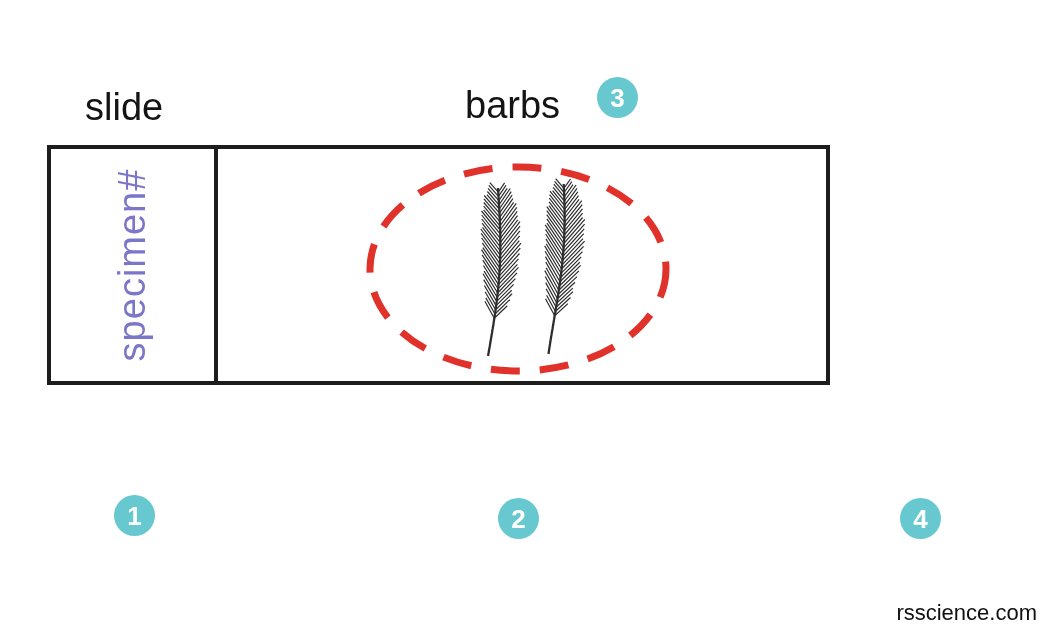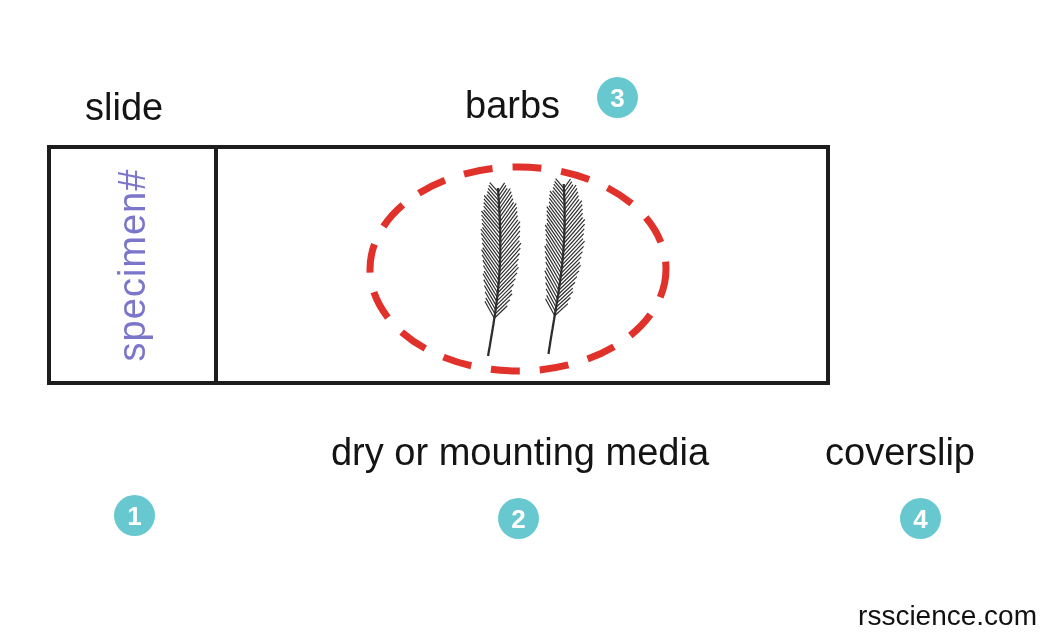--- a/index.html
+++ b/index.html
@@ -61,21 +61,21 @@
   .badge-3 { left:597px; top:77px; }
   .badge-4 { left:900px; top:498px; }
   .slide-lbl    { left:85px;  top:88px; }
   .barbs-lbl    { left:465px; top:74px;margin-top:12px; }
   .label-lbl    { left:134px; top:433px; }
   .media-lbl    { left:520px; top:433px; }
   .coverslip-lbl{ left:900px; top:433px; }
   .watermark {
     position:absolute;
     right:7px; top:600px;
-    font-size:28px;
+    font-size:22px;
     color:#111111;
   }
   #diagram-svg {
     position:absolute;
     left:0; top:0;
     width:1044px; height:640px;
     pointer-events:none;
   }
 </style>
 </head>
@@ -98,20 +98,18 @@
         <path d="M498.3,192.2 L489.8,182.6 M498.3,192.2 L504.6,182.8 M498.5,196.4 L488.8,185.4 M498.5,196.4 L506.0,185.4 M498.8,200.6 L488.0,188.3 M498.8,200.6 L507.2,188.3 M499.0,204.8 L487.4,191.5 M499.0,204.8 L510.2,188.5 M499.3,209.0 L486.9,194.7 M499.3,209.0 L511.2,191.7 M499.5,213.2 L484.2,195.5 M499.5,213.2 L512.1,195.1 M499.7,217.4 L483.9,198.9 M499.7,217.4 L512.9,198.7 M499.9,221.6 L483.8,202.5 M499.9,221.6 L513.6,202.4 M500.0,225.8 L483.7,206.1 M500.0,225.8 L516.2,203.4 M500.2,230.0 L483.6,209.9 M500.2,230.0 L516.8,207.3 M500.3,234.2 L481.5,211.0 M500.3,234.2 L517.2,211.4 M500.3,238.4 L481.6,215.0 M500.3,238.4 L517.5,215.6 M500.3,242.6 L481.8,219.0 M500.3,242.6 L517.8,219.9 M500.3,246.8 L482.1,223.1 M500.3,246.8 L520.0,221.6 M500.3,251.0 L482.5,227.4 M500.3,251.0 L520.0,226.2 M500.2,255.2 L480.8,229.0 M500.2,255.2 L519.9,230.9 M500.1,259.4 L481.2,233.4 M500.1,259.4 L519.7,235.8 M499.9,263.6 L481.7,238.0 M499.9,263.6 L519.3,240.7 M499.7,267.8 L482.3,242.8 M499.7,267.8 L521.0,243.1 M499.5,272.0 L482.8,247.6 M499.5,272.0 L520.3,248.2 M499.2,276.2 L481.5,249.7 M499.2,276.2 L519.5,253.5 M498.9,280.4 L482.1,254.9 M498.9,280.4 L518.5,258.9 M498.5,284.6 L482.8,260.1 M498.5,284.6 L517.4,264.3 M498.1,288.8 L483.4,265.5 M498.1,288.8 L518.5,267.3 M497.7,293.0 L484.1,271.1 M497.7,293.0 L517.0,272.9 M497.2,297.2 L483.0,273.8 M497.2,297.2 L515.4,278.6 M496.7,301.4 L483.7,279.6 M496.7,301.4 L513.6,284.4 M496.1,305.6 L484.4,285.5 M496.1,305.6 L511.7,290.2 M495.6,309.8 L485.1,291.7 M495.6,309.8 L512.1,293.7 M495.0,314.0 L485.8,297.9 M495.0,314.0 L509.8,299.7 M494.3,318.2 L484.9,301.3 M494.3,318.2 L507.3,305.8 " fill="none" stroke="#2e2e2e" stroke-width="1.2"></path>
       </g>
       <g>
         <path d="M563.7,184.0 L563.8,186.1 L563.9,188.3 L564.0,190.4 L564.1,192.5 L564.2,194.6 L564.3,196.8 L564.3,198.9 L564.4,201.0 L564.5,203.1 L564.5,205.3 L564.6,207.4 L564.6,209.5 L564.6,211.6 L564.6,213.8 L564.6,215.9 L564.6,218.0 L564.6,220.1 L564.6,222.3 L564.6,224.4 L564.5,226.5 L564.5,228.6 L564.4,230.8 L564.3,232.9 L564.3,235.0 L564.2,237.1 L564.1,239.3 L564.0,241.4 L563.8,243.5 L563.7,245.6 L563.6,247.8 L563.4,249.9 L563.3,252.0 L563.1,254.1 L562.9,256.3 L562.7,258.4 L562.5,260.5 L562.3,262.6 L562.1,264.8 L561.9,266.9 L561.6,269.0 L561.4,271.1 L561.1,273.3 L560.9,275.4 L560.6,277.5 L560.3,279.6 L560.0,281.8 L559.7,283.9 L559.4,286.0 L559.1,288.1 L558.8,290.3 L558.5,292.4 L558.2,294.5 L557.8,296.6 L557.5,298.8 L557.2,300.9 L556.8,303.0 L556.5,305.1 L556.1,307.3 L555.8,309.4 L555.4,311.5 L555.1,313.6 L554.7,315.8 L554.3,317.9 L554.0,320.0 L553.6,322.1 L553.3,324.3 L552.9,326.4 L552.6,328.5 L552.2,330.6 L551.8,332.8 L551.5,334.9 L551.1,337.0 L550.8,339.1 L550.4,341.3 L550.1,343.4 L549.8,345.5 L549.4,347.6 L549.1,349.8 L548.8,351.9 L548.5,354.0" fill="none" stroke="#2e2e2e" stroke-width="2.3"></path>
         <path d="M563.9,188.3 L555.6,178.6 M563.9,188.3 L570.5,179.0 M564.1,192.5 L554.6,181.3 M564.1,192.5 L571.8,181.6 M564.3,196.8 L553.8,184.2 M564.3,196.8 L573.0,184.6 M564.4,201.0 L553.1,187.3 M564.4,201.0 L576.1,185.0 M564.5,205.3 L552.6,190.6 M564.5,205.3 L577.0,188.4 M564.6,209.5 L550.0,191.2 M564.6,209.5 L577.8,191.9 M564.6,213.8 L549.6,194.7 M564.6,213.8 L578.5,195.6 M564.6,218.0 L549.3,198.2 M564.6,218.0 L579.1,199.4 M564.6,222.3 L549.1,201.9 M564.6,222.3 L581.8,200.6 M564.5,226.5 L549.0,205.6 M564.5,226.5 L582.2,204.6 M564.4,230.8 L546.8,206.7 M564.4,230.8 L582.5,208.8 M564.3,235.0 L546.8,210.6 M564.3,235.0 L582.6,213.1 M564.1,239.3 L546.8,214.7 M564.1,239.3 L582.6,217.5 M563.8,243.5 L546.9,218.9 M563.8,243.5 L584.8,219.4 M563.6,247.8 L547.0,223.2 M563.6,247.8 L584.6,224.1 M563.3,252.0 L545.2,224.8 M563.3,252.0 L584.2,228.8 M562.9,256.3 L545.5,229.3 M562.9,256.3 L583.7,233.7 M562.5,260.5 L545.7,234.0 M562.5,260.5 L583.0,238.7 M562.1,264.8 L545.9,238.9 M562.1,264.8 L584.6,241.2 M561.6,269.0 L546.2,243.8 M561.6,269.0 L583.6,246.3 M561.1,273.3 L544.7,245.9 M561.1,273.3 L582.5,251.6 M560.6,277.5 L545.1,251.2 M560.6,277.5 L581.2,256.9 M560.0,281.8 L545.4,256.6 M560.0,281.8 L579.8,262.3 M559.4,286.0 L545.8,262.1 M559.4,286.0 L580.7,265.4 M558.8,290.3 L546.1,267.8 M558.8,290.3 L578.9,270.9 M558.2,294.5 L544.8,270.6 M558.2,294.5 L577.0,276.6 M557.5,298.8 L545.2,276.5 M557.5,298.8 L575.0,282.3 M556.8,303.0 L545.7,282.6 M556.8,303.0 L572.8,288.1 M556.1,307.3 L546.1,288.8 M556.1,307.3 L573.0,291.6 M555.4,311.5 L546.6,295.2 M555.4,311.5 L570.5,297.5 M554.7,315.8 L545.5,298.7 M554.7,315.8 L567.9,303.6 " fill="none" stroke="#2e2e2e" stroke-width="1.2"></path>
       </g>
     </svg>
 
   <div class="badge badge-1">1</div>
 
-  <div class="lbl centered media-lbl">dry or mounting media</div>
   <div class="badge badge-2">2</div>
 
-  <div class="lbl centered coverslip-lbl">coverslip</div>
   <div class="badge badge-4">4</div>
 
   <div class="watermark">rsscience.com</div>
 </div>
 
 </body></html>

